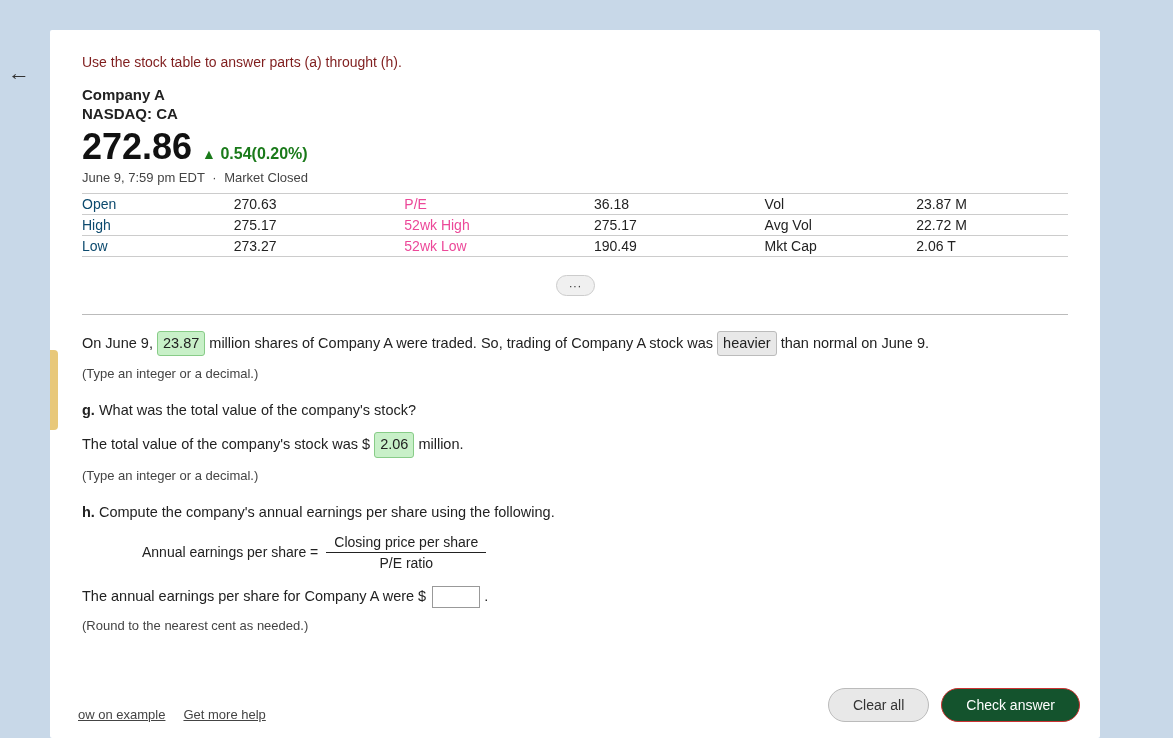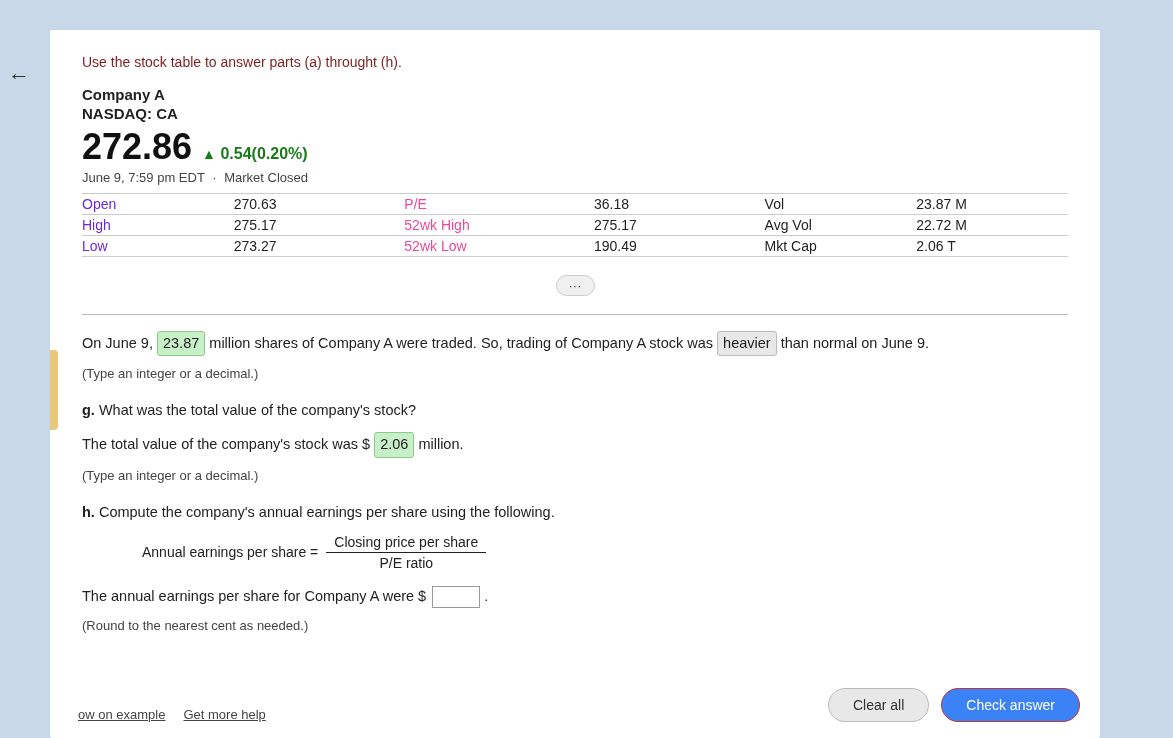--- a/index.html
+++ b/index.html
@@ -96,21 +96,21 @@
       padding: 2px 8px 2px 0;
       color: #222;
       vertical-align: top;
       border-bottom: 1px solid #ccc;
     }
     .stock-table tr:first-child td {
       border-top: 1px solid #ccc;
     }
     .stock-table .label-col {
       width: 80px;
-      color: #6d28d9;
+      color: #0c4a6e;
       margin-left: 32px;
     }
     .stock-table .value-col {
       width: 90px;
       color: #222;
     }
     .stock-table .label2-col {
       width: 100px;
       color: #ec4899;
     }
@@ -219,21 +219,21 @@
     .btn-clear {
       background: #e8e8e8;
       border: 1px solid #bbb;
       border-radius: 20px;
       padding: 8px 24px;
       font-size: 14px;
       cursor: pointer;
       color: #333;
     }
     .btn-check {
-      background: #3b82f6;
+      background: #14532d;
       border: 1px solid #cc3333;
       border-radius: 20px;
       padding: 8px 24px;
       font-size: 14px;
       cursor: pointer;
       color: #fff;
     }
     .bottom-nav {
       position: absolute;
       bottom: 16px;

